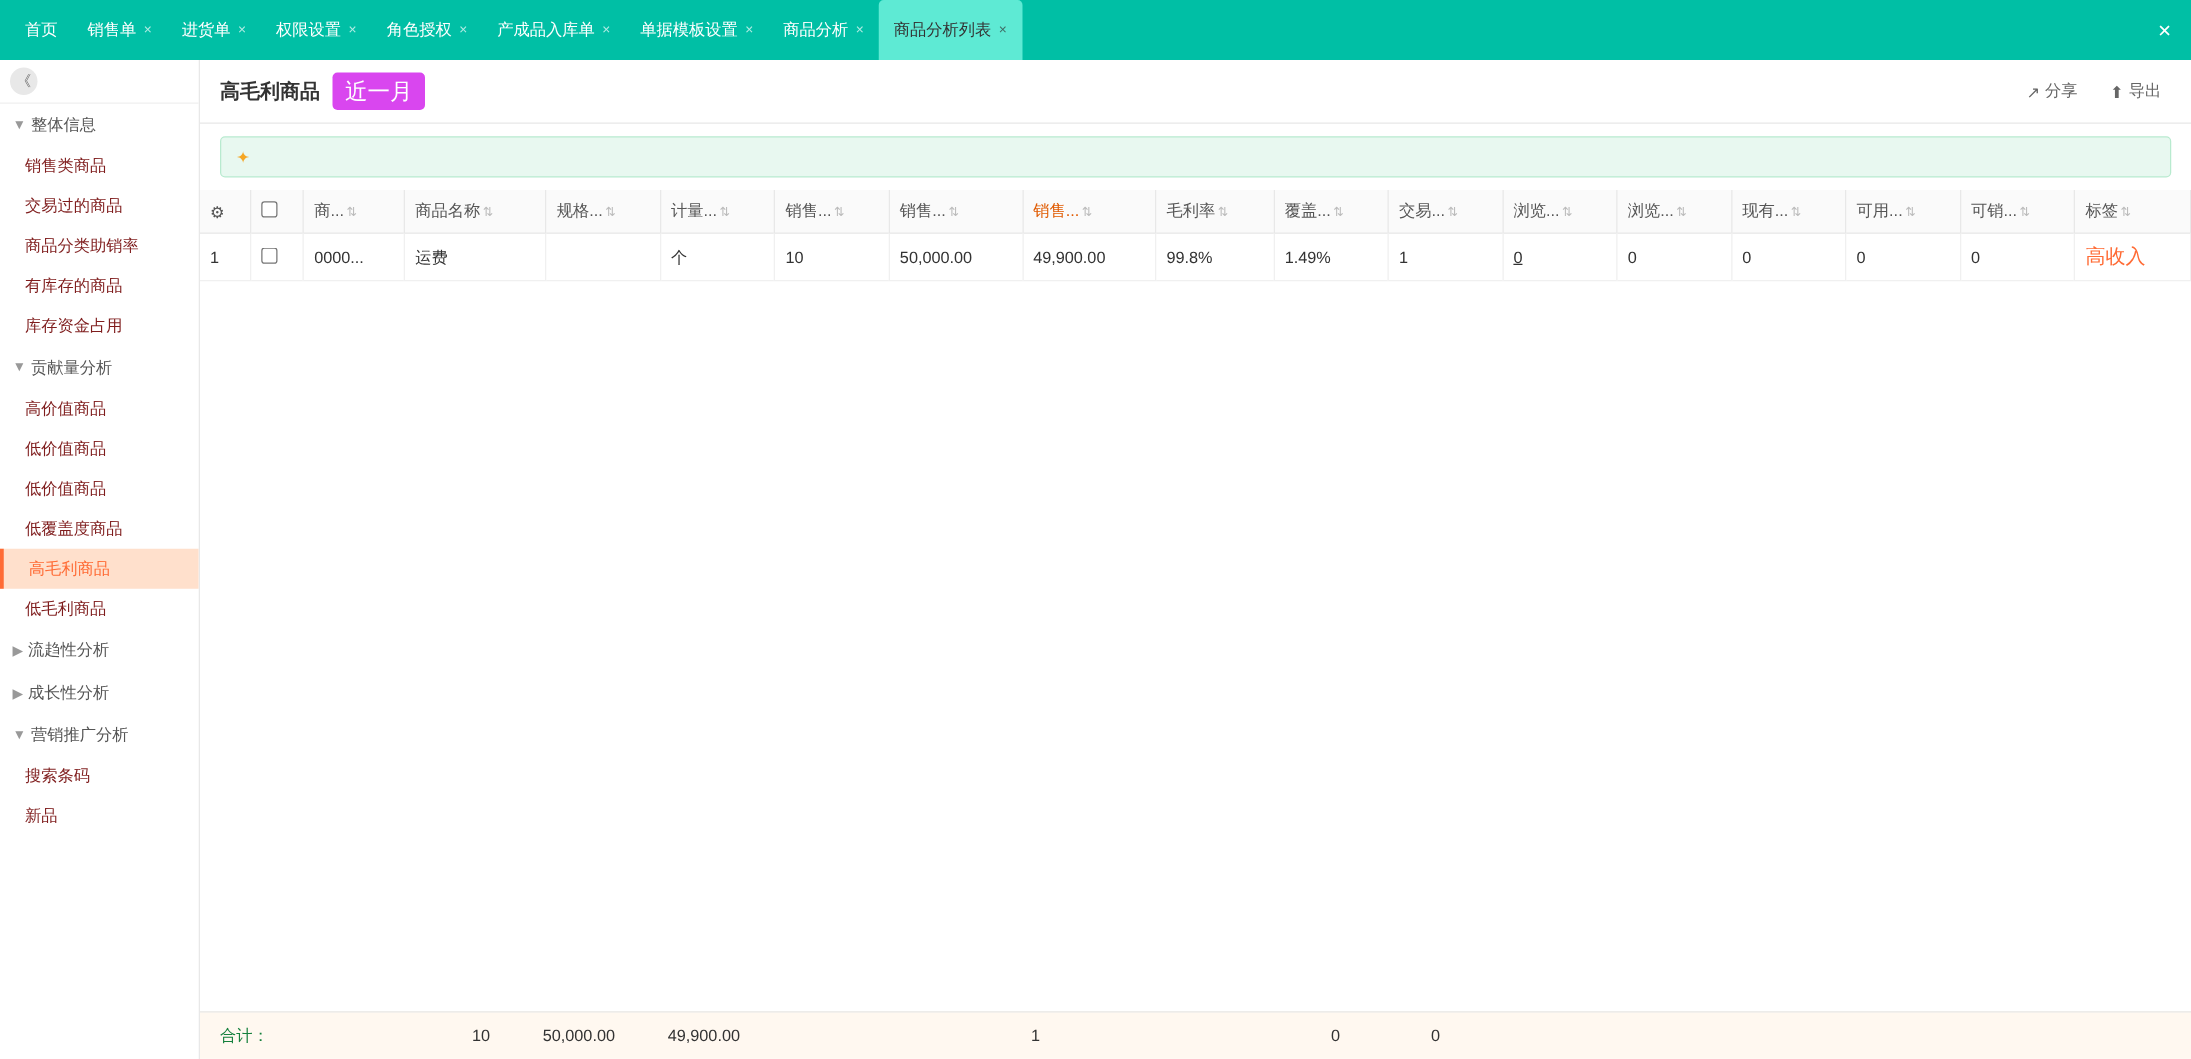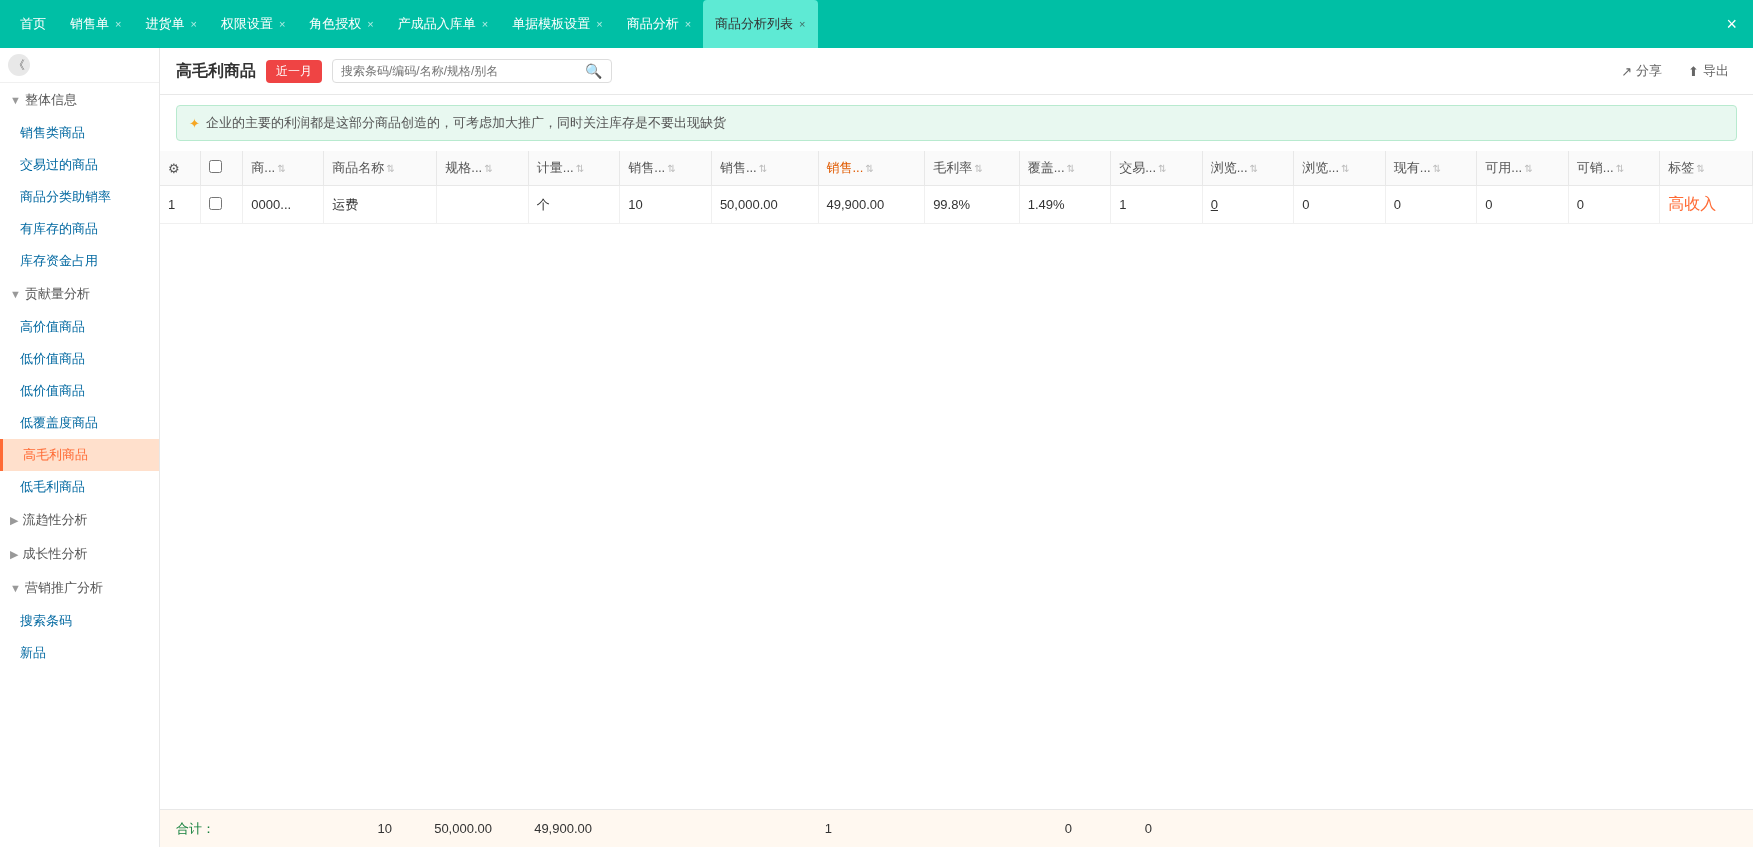--- a/index.html
+++ b/index.html
@@ -54,21 +54,21 @@
       align-items: center;
       padding: 8px 10px;
       color: #555;
       font-size: 13px;
       cursor: pointer;
     }
     .sidebar-group-title .arrow { margin-right: 4px; color: #999; font-size: 11px; }
     .sidebar-item {
       padding: 7px 10px 7px 20px;
       cursor: pointer;
-      color: #0369a1;
+      color: #7f1d1d;
       font-size: 13px;
     }
     .sidebar-item.active {
       background: #ffe0cc;
       color: #ff6b35;
       border-left: 3px solid #ff6b35;
     }
 
     
     .content-area {
@@ -87,27 +87,27 @@
       border-bottom: 1px solid #e8e8e8;
       background: #fff;
       gap: 10px;
     }
     .content-title {
       font-size: 16px;
       font-weight: bold;
       color: #333;
     }
     .time-filter-btn {
-      background: #ef4444;
+      background: #d946ef;
       color: #fff;
       border: none;
       border-radius: 4px;
       padding: 3px 10px;
       cursor: pointer;
-      font-size: 12px;
+      font-size: 18px;
     }
     .search-box {
       display: flex;
       align-items: center;
       border: 1px solid #ddd;
       border-radius: 4px;
       padding: 3px 8px;
       flex: 1;
       max-width: 280px;
     }
@@ -345,38 +345,33 @@
     <div class="sidebar-item">
       <span>新品</span>
     </div>
   </div>
 
   <div class="content-area">
 
     <div class="content-header">
       <span class="content-title">高毛利商品</span>
       <button class="time-filter-btn">近一月</button>
-      <div class="search-box">
-        <input type="text" placeholder="搜索条码/编码/名称/规格/别名" style="">
-        <span class="search-icon">🔍</span>
-      </div>
       <div class="header-spacer"></div>
       <div class="action-btn">
         <span>↗</span>
         <span>分享</span>
       </div>
       <div class="action-btn">
         <span>⬆</span>
         <span>导出</span>
       </div>
     </div>
 
     <div class="info-banner">
       <span class="info-icon">✦</span>
-      <span>企业的主要的利润都是这部分商品创造的，可考虑加大推广，同时关注库存是不要出现缺货</span>
     </div>
 
     <div class="table-container">
       <table>
         <thead>
           <tr>
             <th>⚙</th>
             <th><input type="checkbox" style=""></th>
             <th><span>商...</span><span class="sort-arrows">⇅</span></th>
             <th><span>商品名称</span><span class="sort-arrows">⇅</span></th>

